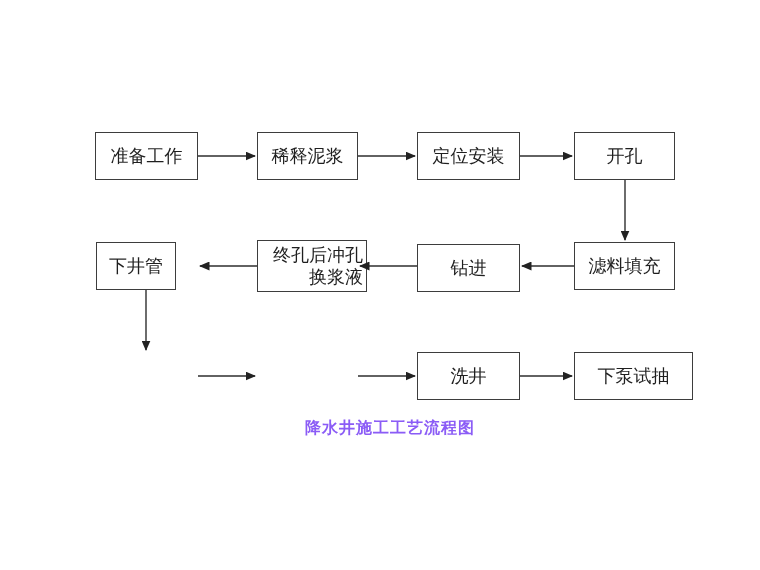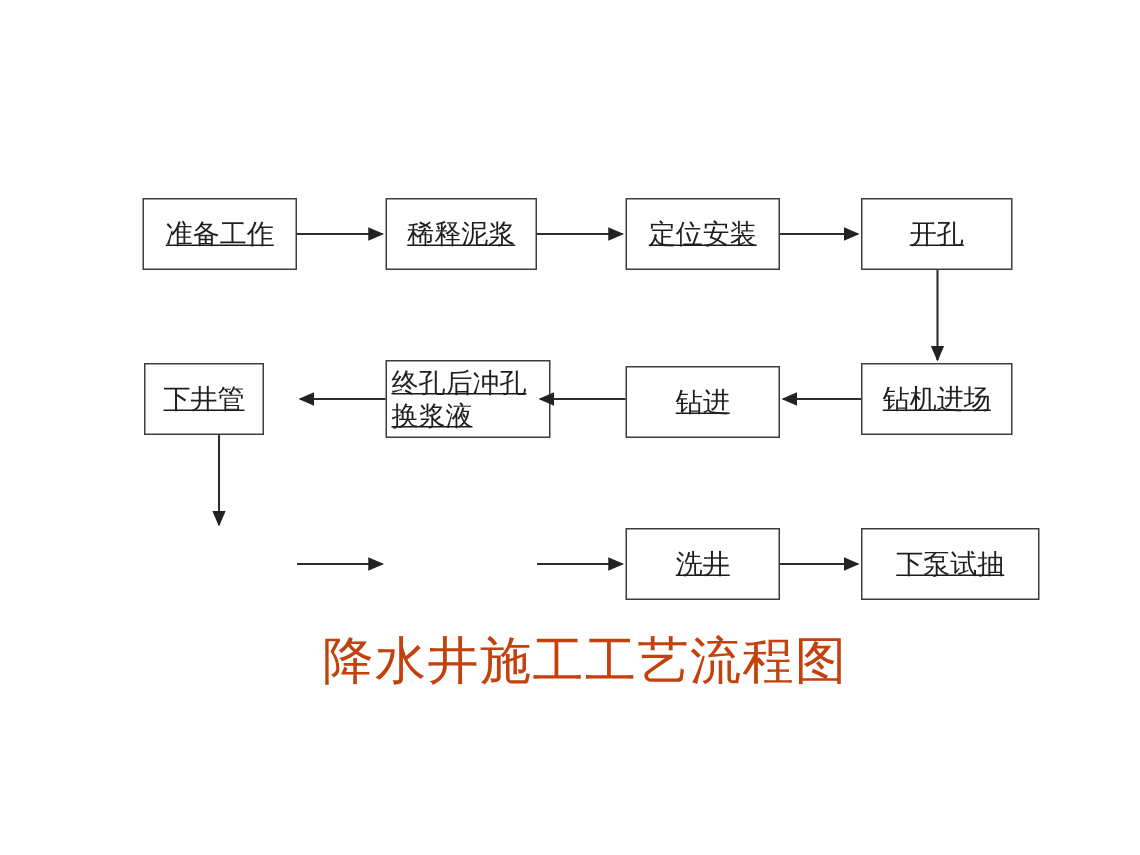--- a/index.html
+++ b/index.html
@@ -8,37 +8,36 @@
     font-family: "Liberation Serif", "DejaVu Serif", serif;
     color: #1a1a1a;
   }
   .canvas { position: absolute; left: 0; top: 0; width: 760px; height: 570px; background: #ffffff; }
   .node {
     position: absolute;
     border: 1.5px solid #3d3d3d;
     background: #ffffff;
     display: flex; align-items: center; justify-content: center;
     box-sizing: border-box;
-    text-align: left;
-    text-decoration: underline;
+    text-align: right;
   }
   .node-label {
     font-size: 18px;
     line-height: 1.25;
     color: #1f1f1f;
     padding: 0 3px;
     word-break: break-all;
   }
   .arrows { position: absolute; left: 0; top: 0; pointer-events: none; }
   .arrows line { stroke: #2e2e2e; stroke-width: 1.4; }
   .flow-title {
     position: absolute; left: 20px; top: 418px; width: 740px; height: 36px;
     text-align: center;
-    font-size: 34px; font-weight: normal; letter-spacing: 1px;
-    color: #c2410c;
+    font-size: 16px; font-weight: bold; letter-spacing: 1px;
+    color: #8b5cf6;
   }
 </style>
 </head>
 <body>
 
 <div class="canvas">
 
   <div class="node" style="left:95px;top:132px;width:103px;height:48px">
     <span class="node-label">准备工作</span>
   </div>
@@ -46,21 +45,21 @@
     <span class="node-label">稀释泥浆</span>
   </div>
   <div class="node" style="left:574px;top:132px;width:101px;height:48px">
     <span class="node-label">开孔</span>
   </div>
   <div class="node" style="left:417px;top:132px;width:103px;height:48px">
     <span class="node-label">定位安装</span>
   </div>
 
   <div class="node" style="left:574px;top:242px;width:101px;height:48px">
-    <span class="node-label">钻机进场</span>
+    <span class="node-label">滤料填充</span>
   </div>
   <div class="node" style="left:417px;top:244px;width:103px;height:48px">
     <span class="node-label">钻进</span>
   </div>
   <div class="node" style="left:257px;top:240px;width:110px;height:52px">
     <span class="node-label">终孔后冲孔换浆液</span>
   </div>
   <div class="node" style="left:96px;top:242px;width:80px;height:48px">
     <span class="node-label">下井管</span>
   </div>

